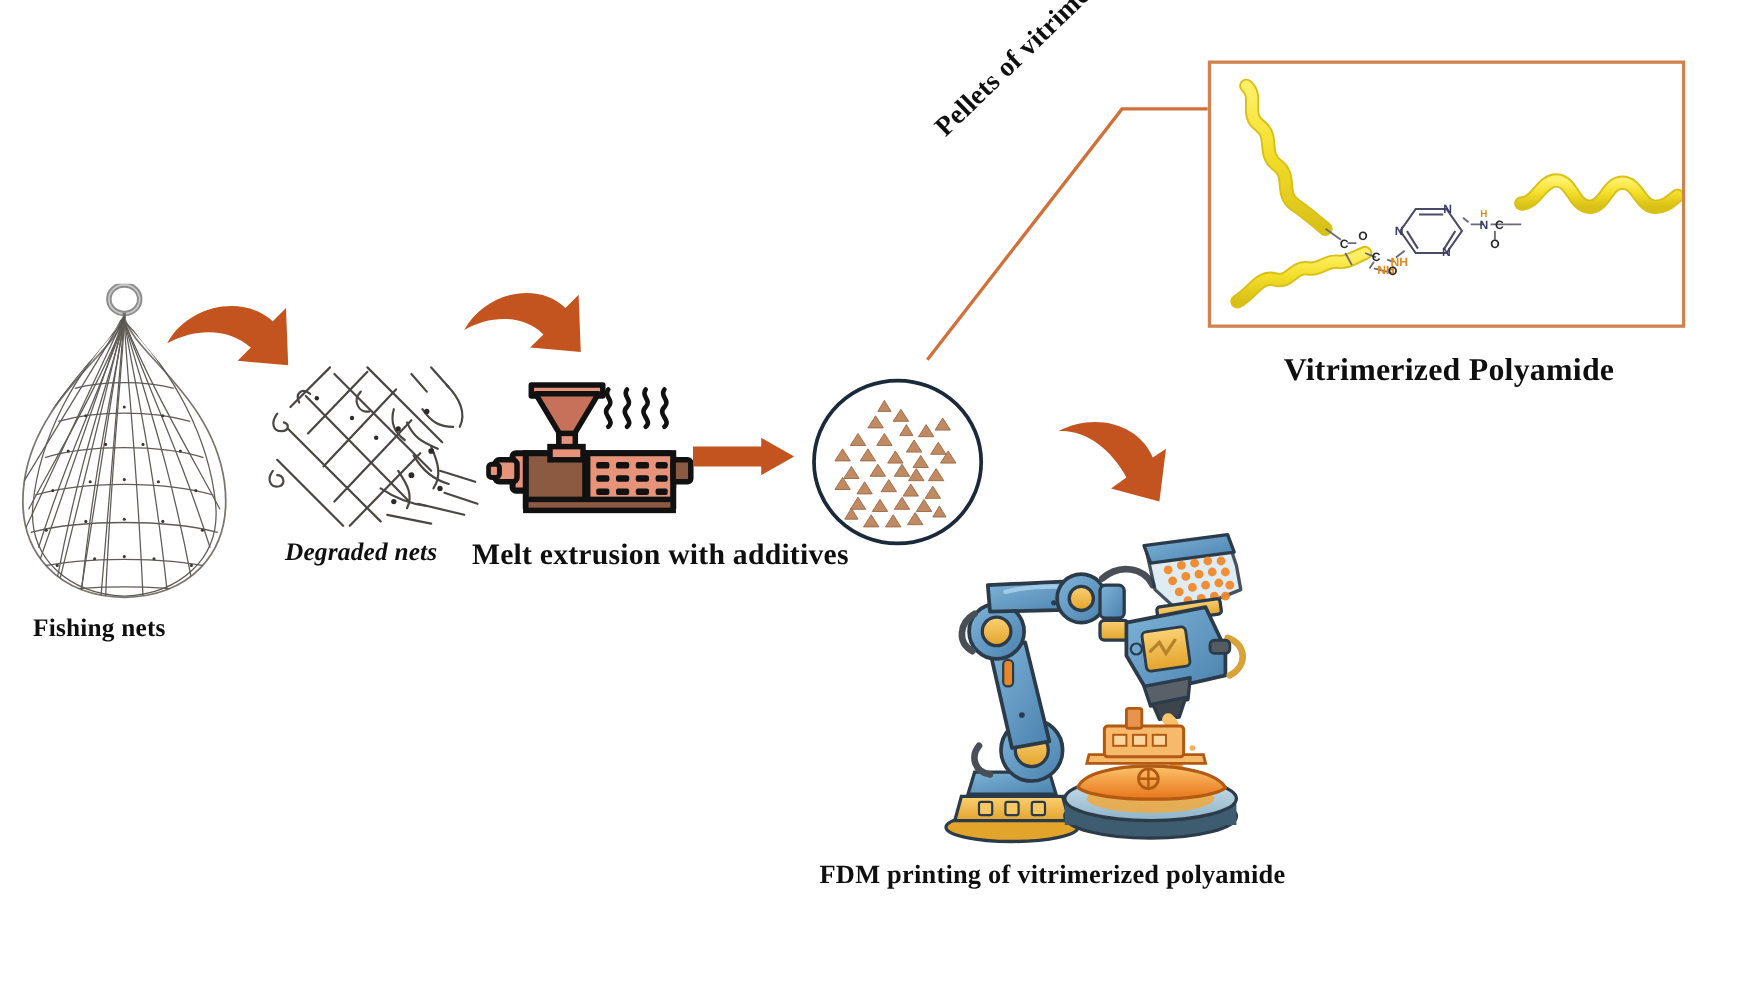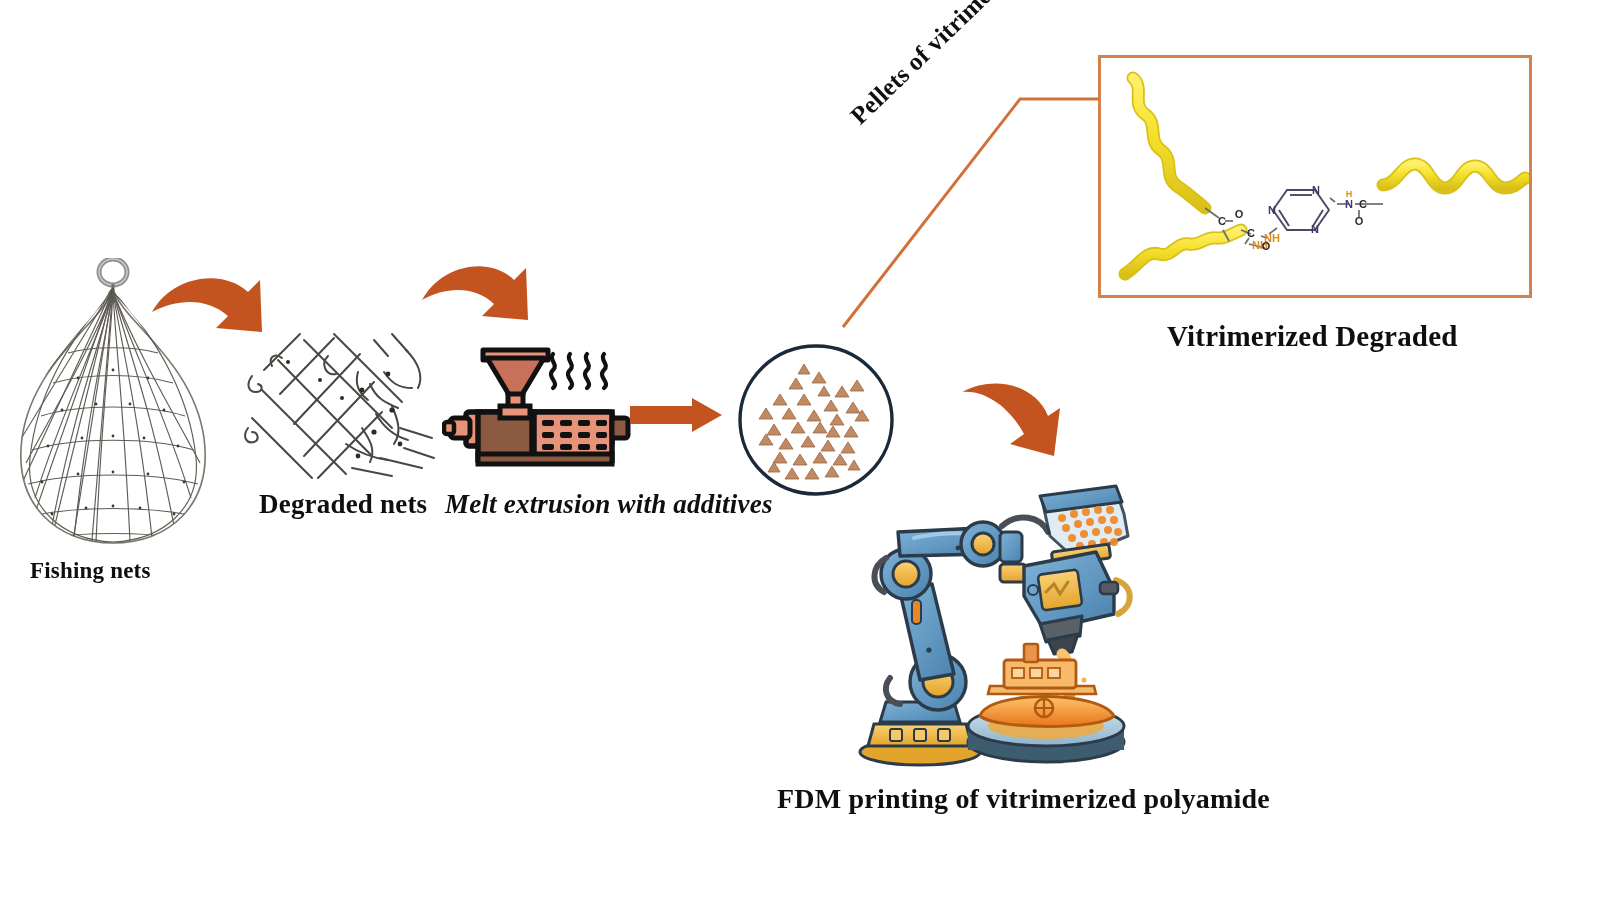--- a/index.html
+++ b/index.html
@@ -17,23 +17,23 @@
   }
   .abs { position: absolute; }
   .label {
     font-family: "Liberation Serif", "DejaVu Serif", serif;
     font-weight: bold;
     color: #0f0f10;
     white-space: nowrap;
     letter-spacing: 0.2px;
   }
   .lbl-fishing   { left: 30px;  top: 558px; font-size: 23px; }
-  .lbl-degraded  { left: 259px; top: 489px; font-size: 27px; }
-  .lbl-melt      { left: 445px; top: 489px; font-size: 27px; font-style: italic; }
-  .lbl-fdm       { left: 745px; top: 783px; font-size: 28px; margin-left: 32px; }
+  .lbl-degraded  { left: 259px; top: 489px; font-size: 23px; font-style: italic; }
+  .lbl-melt      { left: 429px; top: 489px; font-size: 27px; }
+  .lbl-fdm       { left: 745px; top: 783px; font-size: 24px; }
   .lbl-vitri     { left: 1167px; top: 320px; font-size: 29px; }
 
   .lbl-pellets {
     left: 845px;
     top: 110px;
     font-size: 25px;
     transform: rotate(-44deg);
     transform-origin: left top;
   }
 
@@ -377,21 +377,21 @@
         <text x="258" y="167" fill="#2B2B2B" font-size="11">O</text>
 
         <text x="121" y="167" fill="#2B2B2B" font-size="11">C</text>
         <text x="138" y="160" fill="#2B2B2B" font-size="11">O</text>
 
         <text x="150" y="179" fill="#2B2B2B" font-size="11">C</text>
         <text x="165" y="192" fill="#2B2B2B" font-size="11">O</text>
       </g>
     </svg>
   </div>
-  <div class="abs label lbl-vitri">Vitrimerized Degraded</div>
+  <div class="abs label lbl-vitri">Vitrimerized Polyamide</div>
 
   <div class="abs" style="left:828px; top:474px; width:332px; height:294px;">
     <svg class="img-svg" width="332" height="294" viewBox="0 0 332 294">
       <defs>
         <linearGradient id="blu" x1="0" y1="0" x2="1" y2="1">
           <stop offset="0%" stop-color="#7FB3D8"></stop>
             <stop offset="100%" stop-color="#4A82AE"></stop>
         </linearGradient>
         <linearGradient id="gld" x1="0" y1="0" x2="0" y2="1">
           <stop offset="0%" stop-color="#FBD074"></stop>

